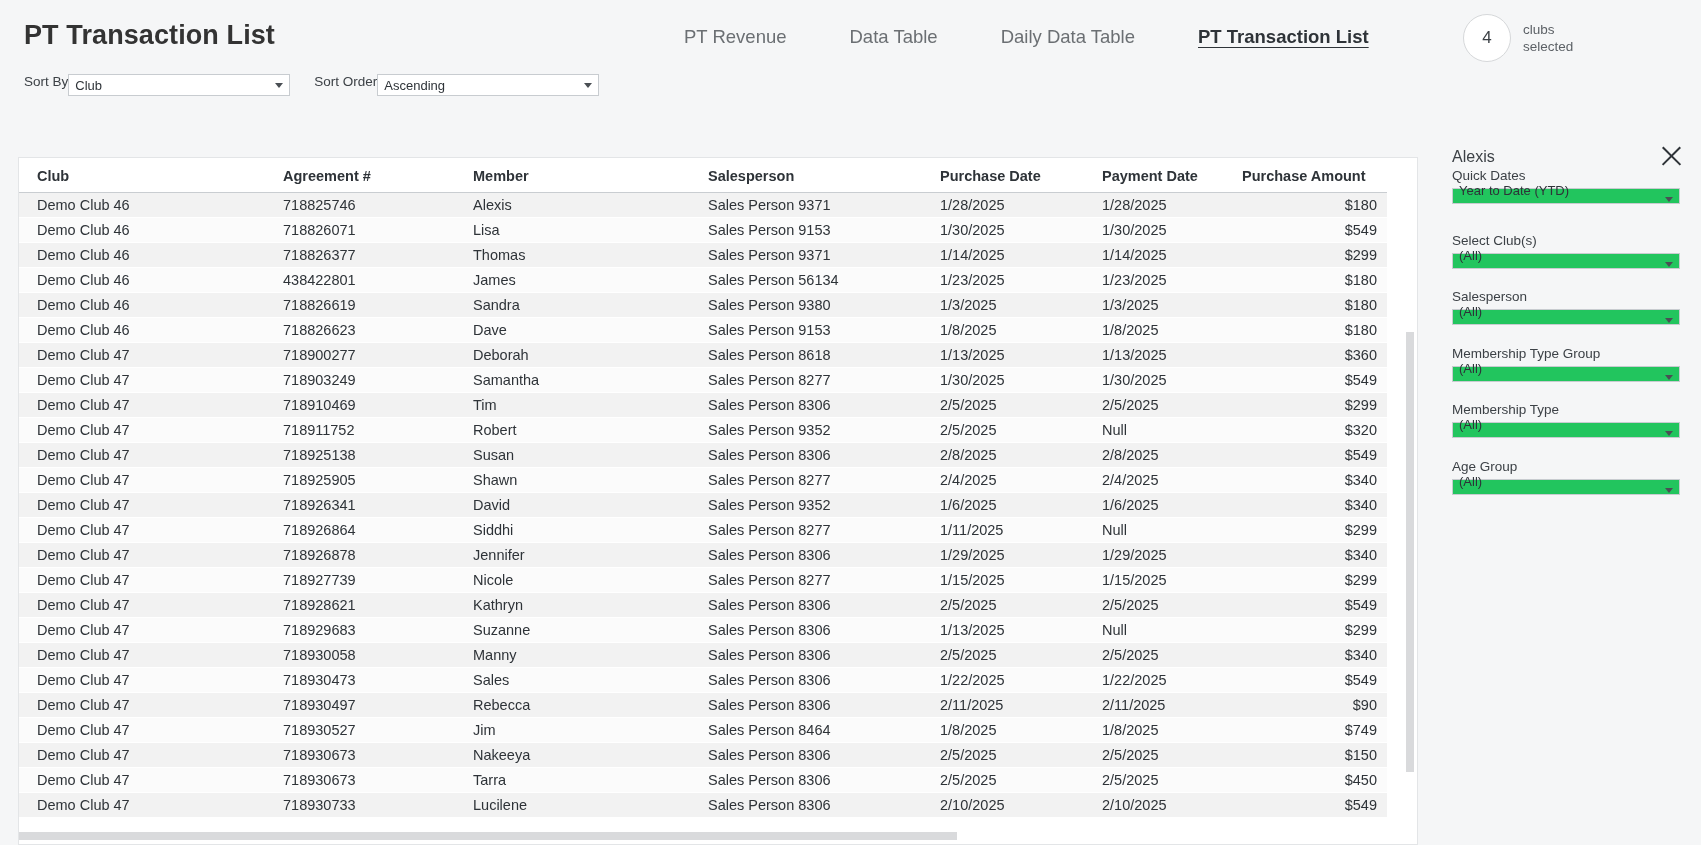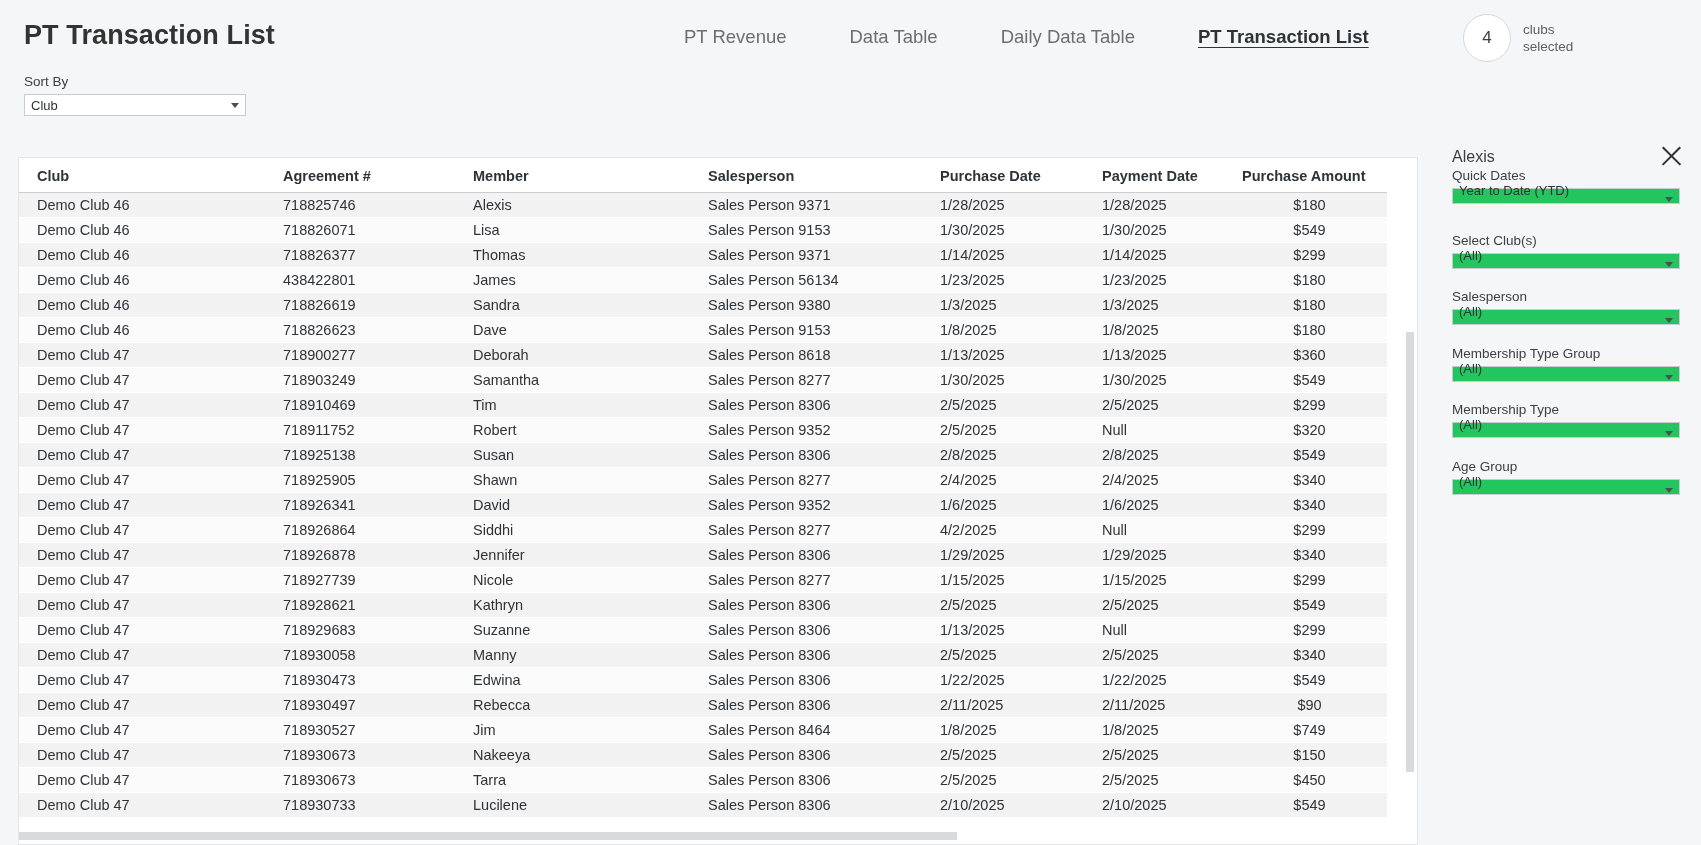--- a/index.html
+++ b/index.html
@@ -76,21 +76,21 @@
     max-width: 70px;
   }
 
   
   .controls {
     position: absolute;
     left: 24px; top: 74px;
     display: flex;
     gap: 24px;
   }
-  .control-group { display: flex; flex-direction: column; }
+  .control-group { display: flex; }
   .control-label {
     font-size: 13.5px;
     color: #3c4146;
     margin-bottom: 5px;
   }
   .select {
     position: relative;
     width: 222px;
     height: 22px;
     background: #fff;
@@ -157,21 +157,21 @@
   }
   table.data tbody tr:nth-child(odd) td { background: #f2f2f2; }
   table.data tbody tr:nth-child(even) td { background: #fbfbfb; }
 
   .col-club { width: 258px; padding-left: 18px !important; }
   .col-agreement { width: 190px; }
   .col-member { width: 235px; }
   .col-salesperson { width: 232px; }
   .col-purchdate { width: 162px; }
   .col-paydate { width: 140px; }
-  .col-amount { width: 151px; text-align: center; padding-right: 10px !important; }
+  .col-amount { width: 151px; text-align: right; padding-right: 10px !important; }
 
   
   .vscroll {
     position: absolute;
     right: 0; top: 174px;
     width: 14px;
     height: 440px;
     background: transparent;
   }
   .vscroll .thumb {
@@ -284,20 +284,27 @@
       <div class="badge-circle">4</div>
       <div class="badge-text">clubs selected</div>
     </div>
   </div>
 
   <div class="controls">
     <div class="control-group">
       <div class="control-label">Sort By</div>
       <div class="select">
         <span>Club</span>
+        <span class="arrow"></span>
+      </div>
+    </div>
+    <div class="control-group">
+      <div class="control-label">Sort Order</div>
+      <div class="select">
+        <span>Ascending</span>
         <span class="arrow"></span>
       </div>
     </div>
   </div>
 
   <div class="table-card">
     <div class="table-wrap">
       <table class="data">
         <thead>
           <tr>
@@ -426,21 +433,21 @@
               <td class="col-salesperson">Sales Person 9352</td>
               <td class="col-purchdate">1/6/2025</td>
               <td class="col-paydate">1/6/2025</td>
               <td class="col-amount">$340</td>
             </tr>
             <tr>
               <td class="col-club">Demo Club 47</td>
               <td class="col-agreement">718926864</td>
               <td class="col-member">Siddhi</td>
               <td class="col-salesperson">Sales Person 8277</td>
-              <td class="col-purchdate">4/2/2025</td>
+              <td class="col-purchdate">1/11/2025</td>
               <td class="col-paydate">Null</td>
               <td class="col-amount">$299</td>
             </tr>
             <tr>
               <td class="col-club">Demo Club 47</td>
               <td class="col-agreement">718926878</td>
               <td class="col-member">Jennifer</td>
               <td class="col-salesperson">Sales Person 8306</td>
               <td class="col-purchdate">1/29/2025</td>
               <td class="col-paydate">1/29/2025</td>
@@ -478,21 +485,21 @@
               <td class="col-agreement">718930058</td>
               <td class="col-member">Manny</td>
               <td class="col-salesperson">Sales Person 8306</td>
               <td class="col-purchdate">2/5/2025</td>
               <td class="col-paydate">2/5/2025</td>
               <td class="col-amount">$340</td>
             </tr>
             <tr>
               <td class="col-club">Demo Club 47</td>
               <td class="col-agreement">718930473</td>
-              <td class="col-member">Edwina</td>
+              <td class="col-member">Sales</td>
               <td class="col-salesperson">Sales Person 8306</td>
               <td class="col-purchdate">1/22/2025</td>
               <td class="col-paydate">1/22/2025</td>
               <td class="col-amount">$549</td>
             </tr>
             <tr>
               <td class="col-club">Demo Club 47</td>
               <td class="col-agreement">718930497</td>
               <td class="col-member">Rebecca</td>
               <td class="col-salesperson">Sales Person 8306</td>

